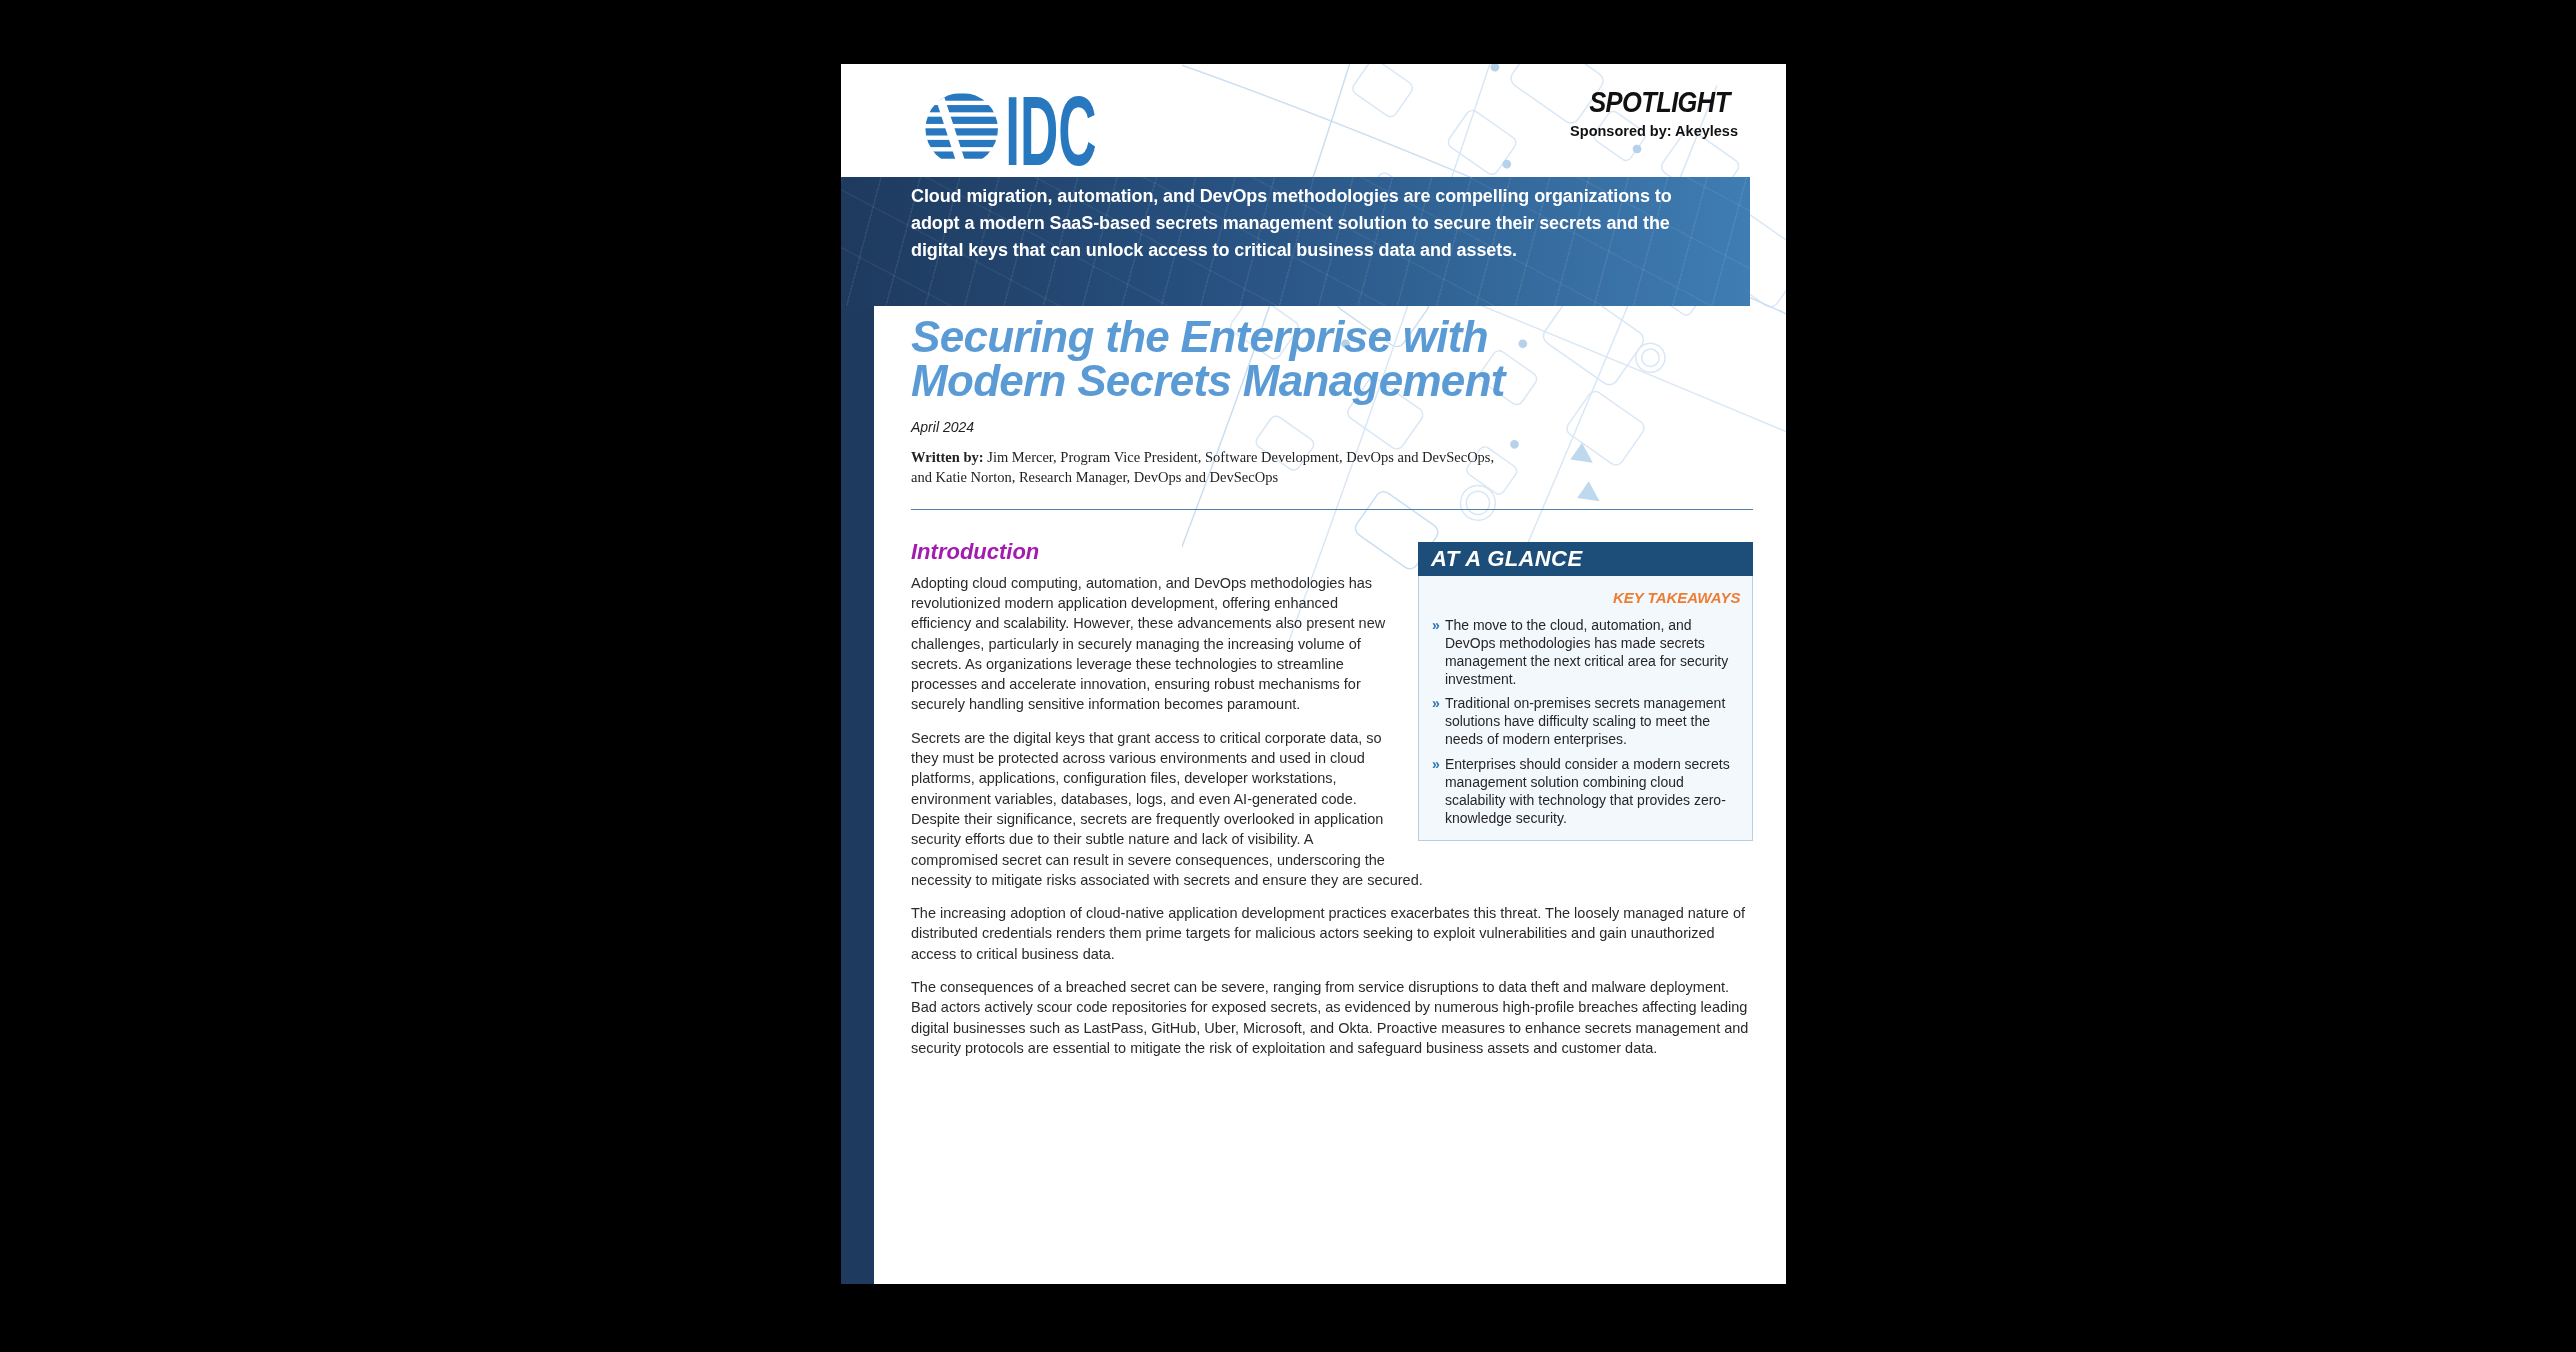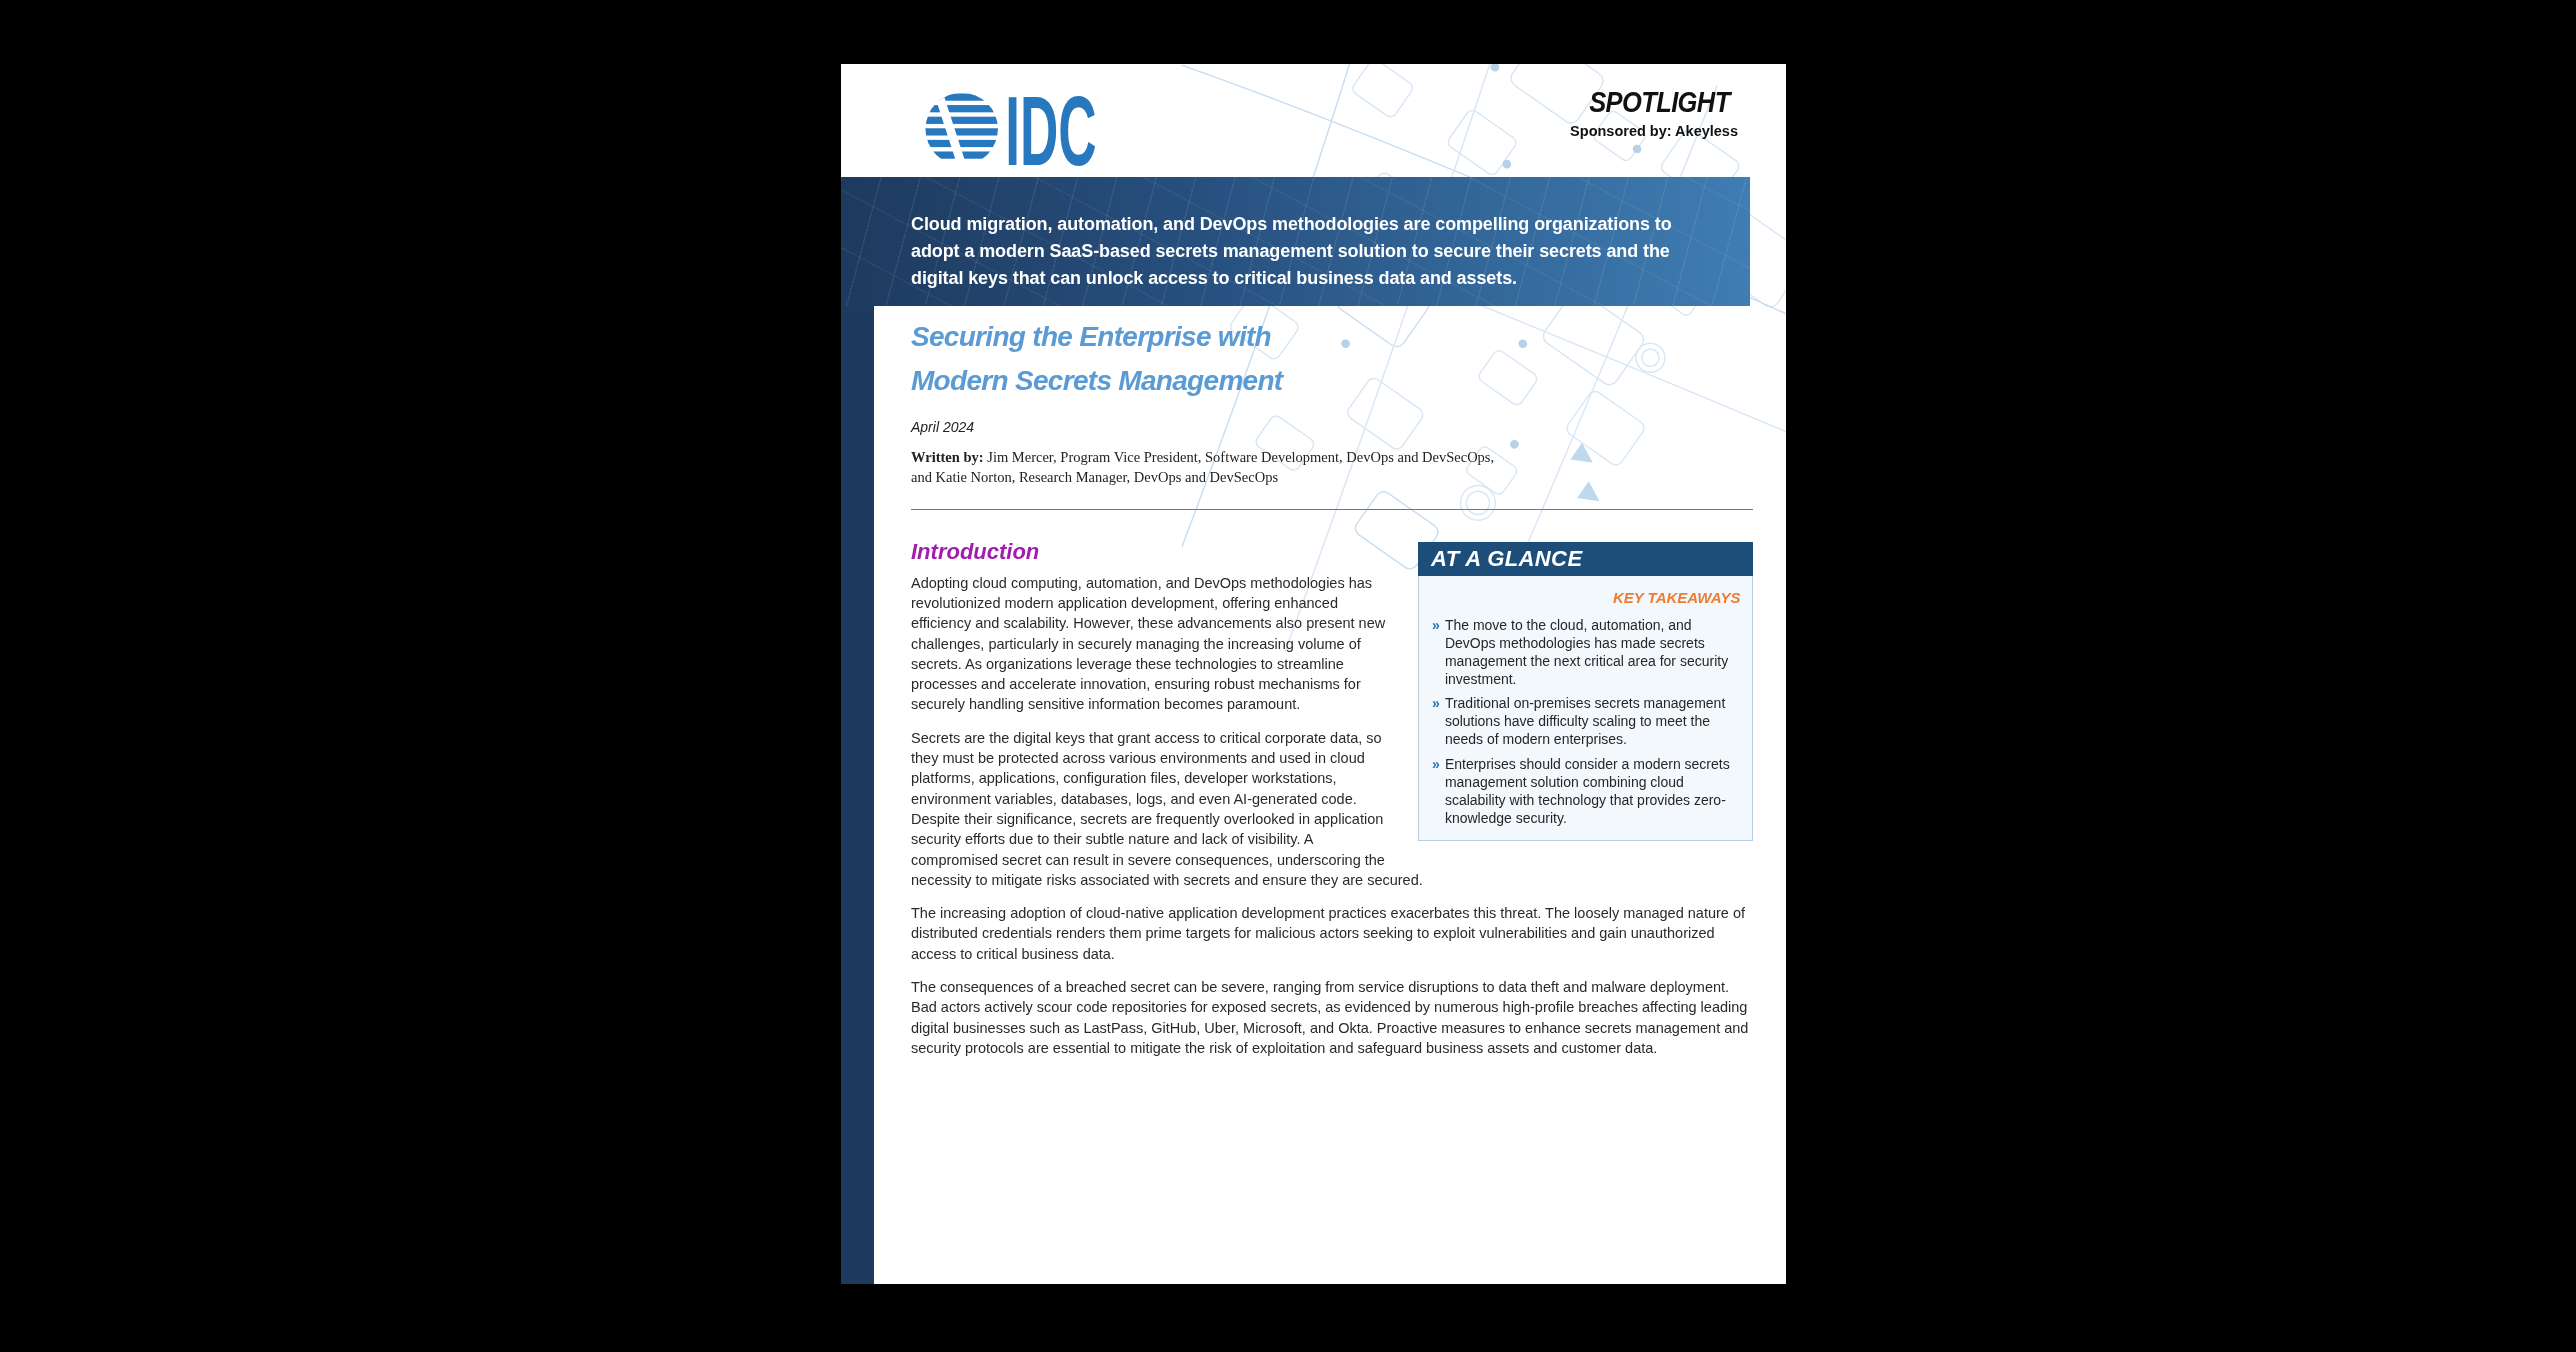--- a/index.html
+++ b/index.html
@@ -28,26 +28,26 @@
     letter-spacing:-0.7px;transform:scaleX(.88);transform-origin:right;
   }
   .sponsored{font-size:14.5px;font-weight:600;color:#111;margin-top:4.4px;}
   
   .banner{
     position:absolute;left:0;top:113px;width:909px;height:129px;z-index:2;
     background-image:
       repeating-linear-gradient(105deg, rgba(255,255,255,0.07) 0 1.5px, transparent 1.5px 38px),
       repeating-linear-gradient(28deg, rgba(255,255,255,0.05) 0 1.5px, transparent 1.5px 51px),
       linear-gradient(90deg,#1e3a5e 0%, #27507f 40%, #3f7db3 100%);
-    box-sizing:border-box;padding:34px 44px 0 70px;
+    box-sizing:border-box;padding:6px 44px 0 70px;
   }
   .banner-text{color:#fff;font-size:18px;line-height:27px;font-weight:bold;letter-spacing:-0.1px;}
   
   .content{position:absolute;left:70px;top:251px;width:842px;z-index:2;}
-  .doc-title{color:#5b9bd5;font-size:28px;line-height:44px;font-weight:bold;font-style:italic;letter-spacing:-0.7px;}
+  .doc-title{color:#5b9bd5;font-size:44px;line-height:44px;font-weight:bold;font-style:italic;letter-spacing:-0.7px;}
   .date{font-size:14px;font-style:italic;color:#222;margin-top:16px;}
   .authors{font-size:14.5px;line-height:20.3px;color:#222;margin-top:11.6px;font-family:Liberation Serif, serif;}
   .authors .bold{font-weight:bold;}
   .rule{border:none;border-top:1.5px solid #4f7fae;margin:22px 0 0 0;}
   .article{margin-top:32px;font-size:14.5px;line-height:20.3px;color:#2a2a2a;}
   .article p{margin:0 0 13px 0;}
   .intro-heading{color:#a21caf;font-size:22px;font-weight:bold;font-style:italic;margin:0 0 10.2px 0;}
   
   .glance{
     float:right;width:335px;margin-left:23px;margin-bottom:11.6px;box-sizing:border-box;

